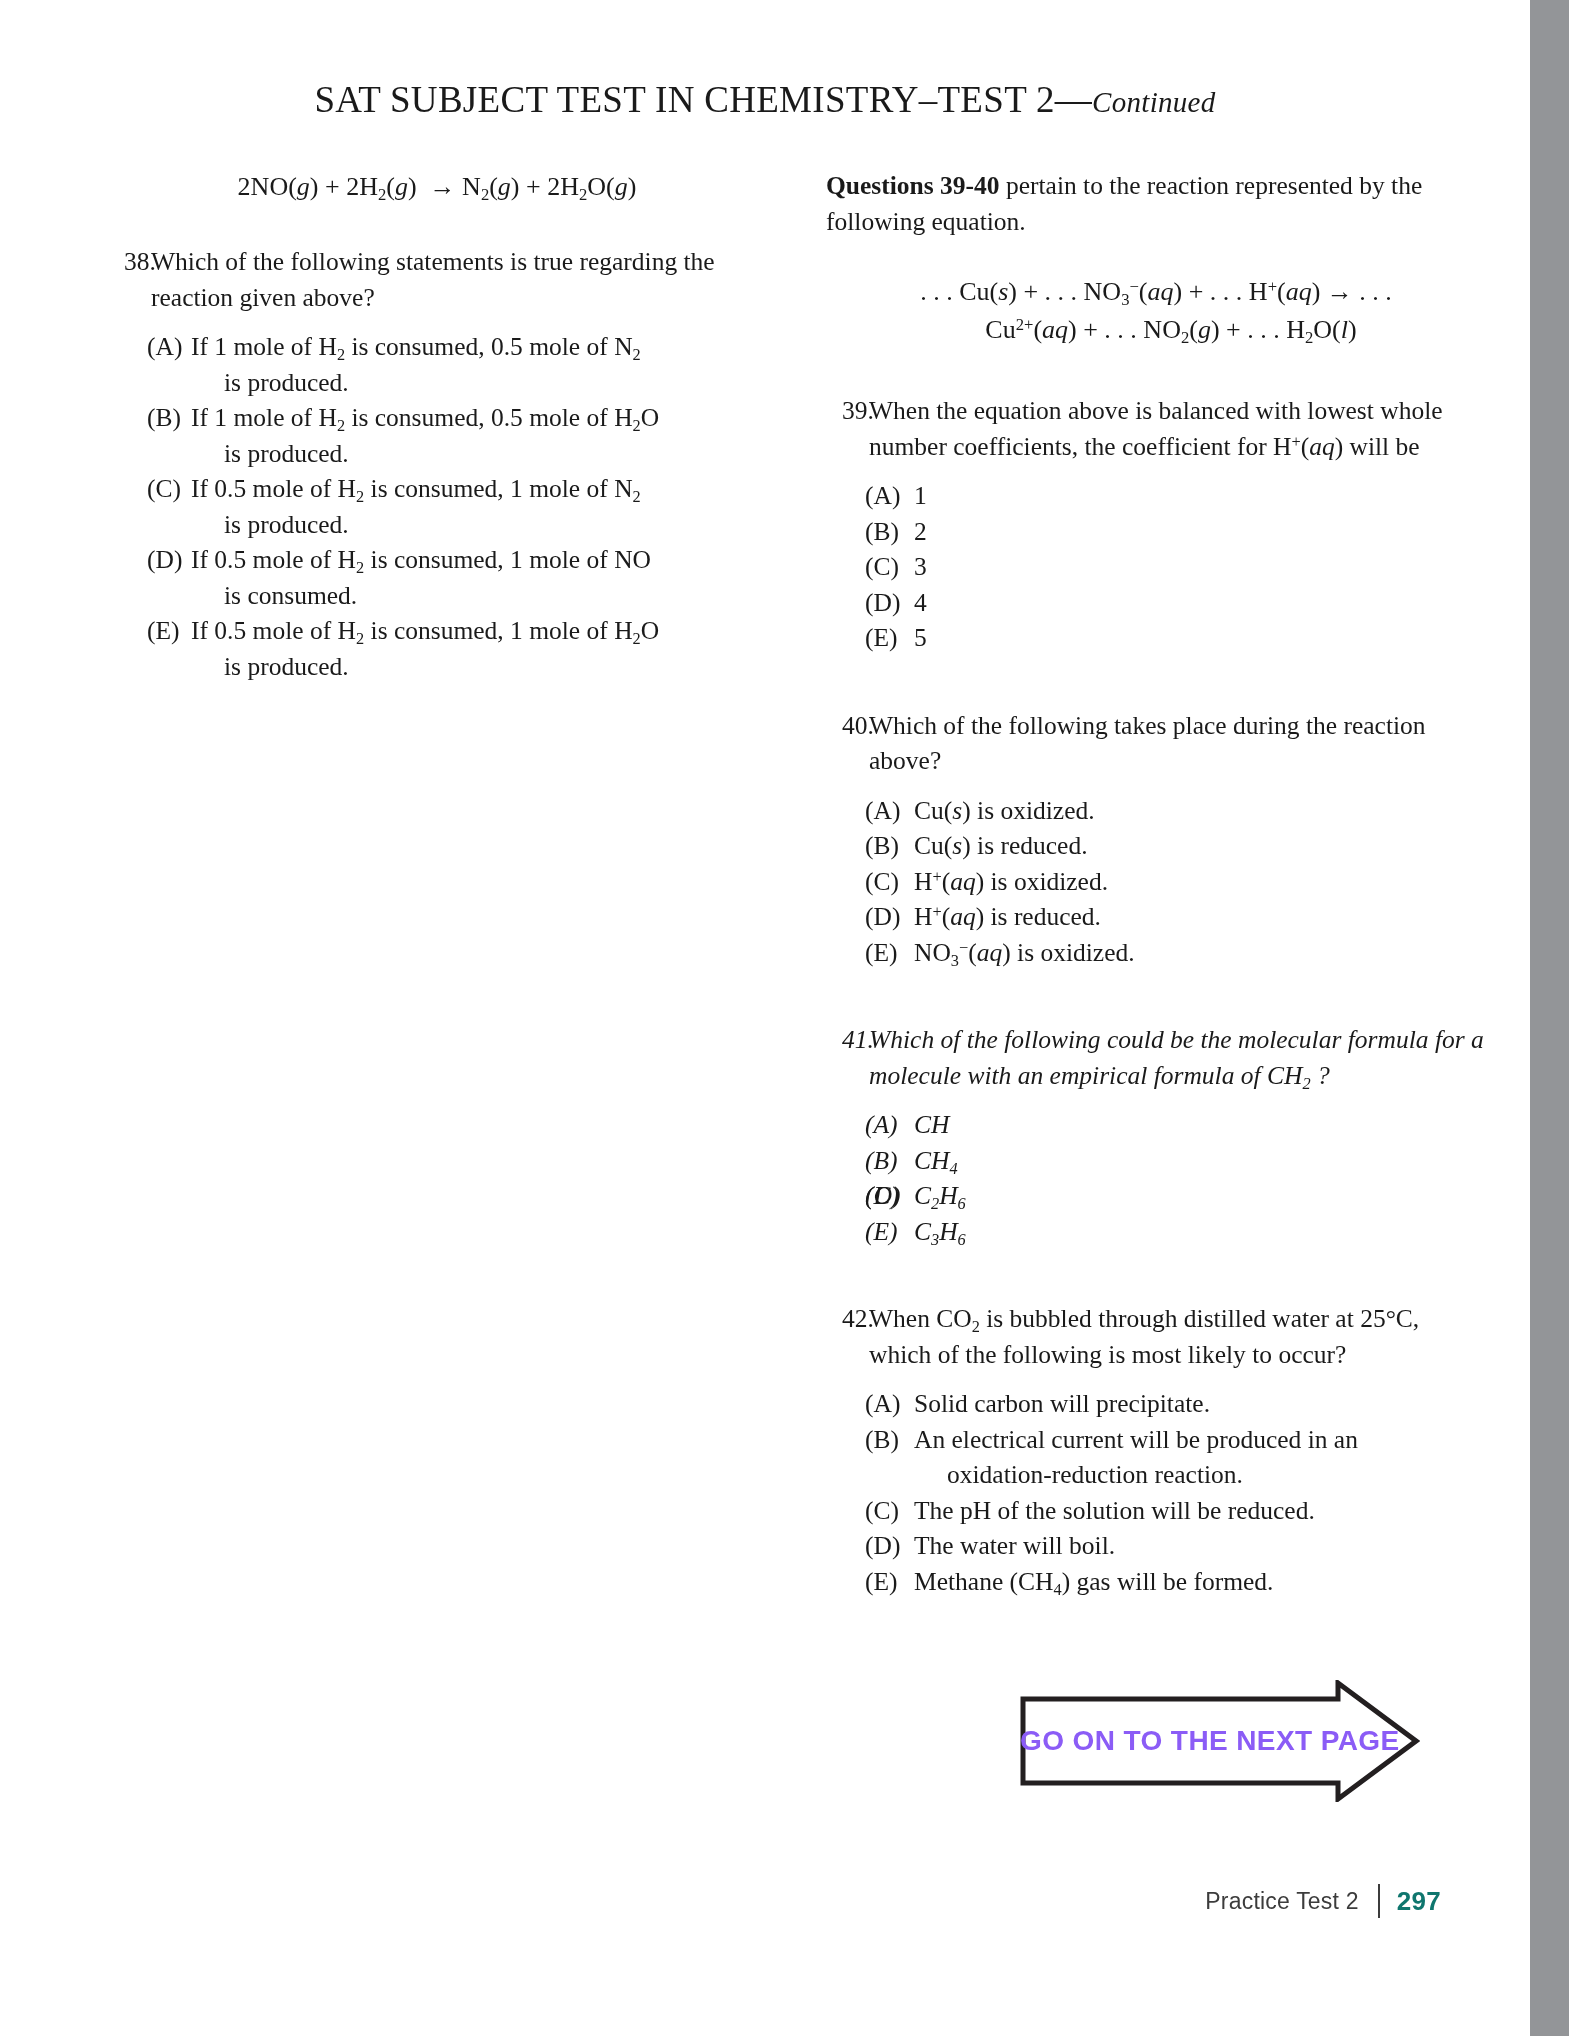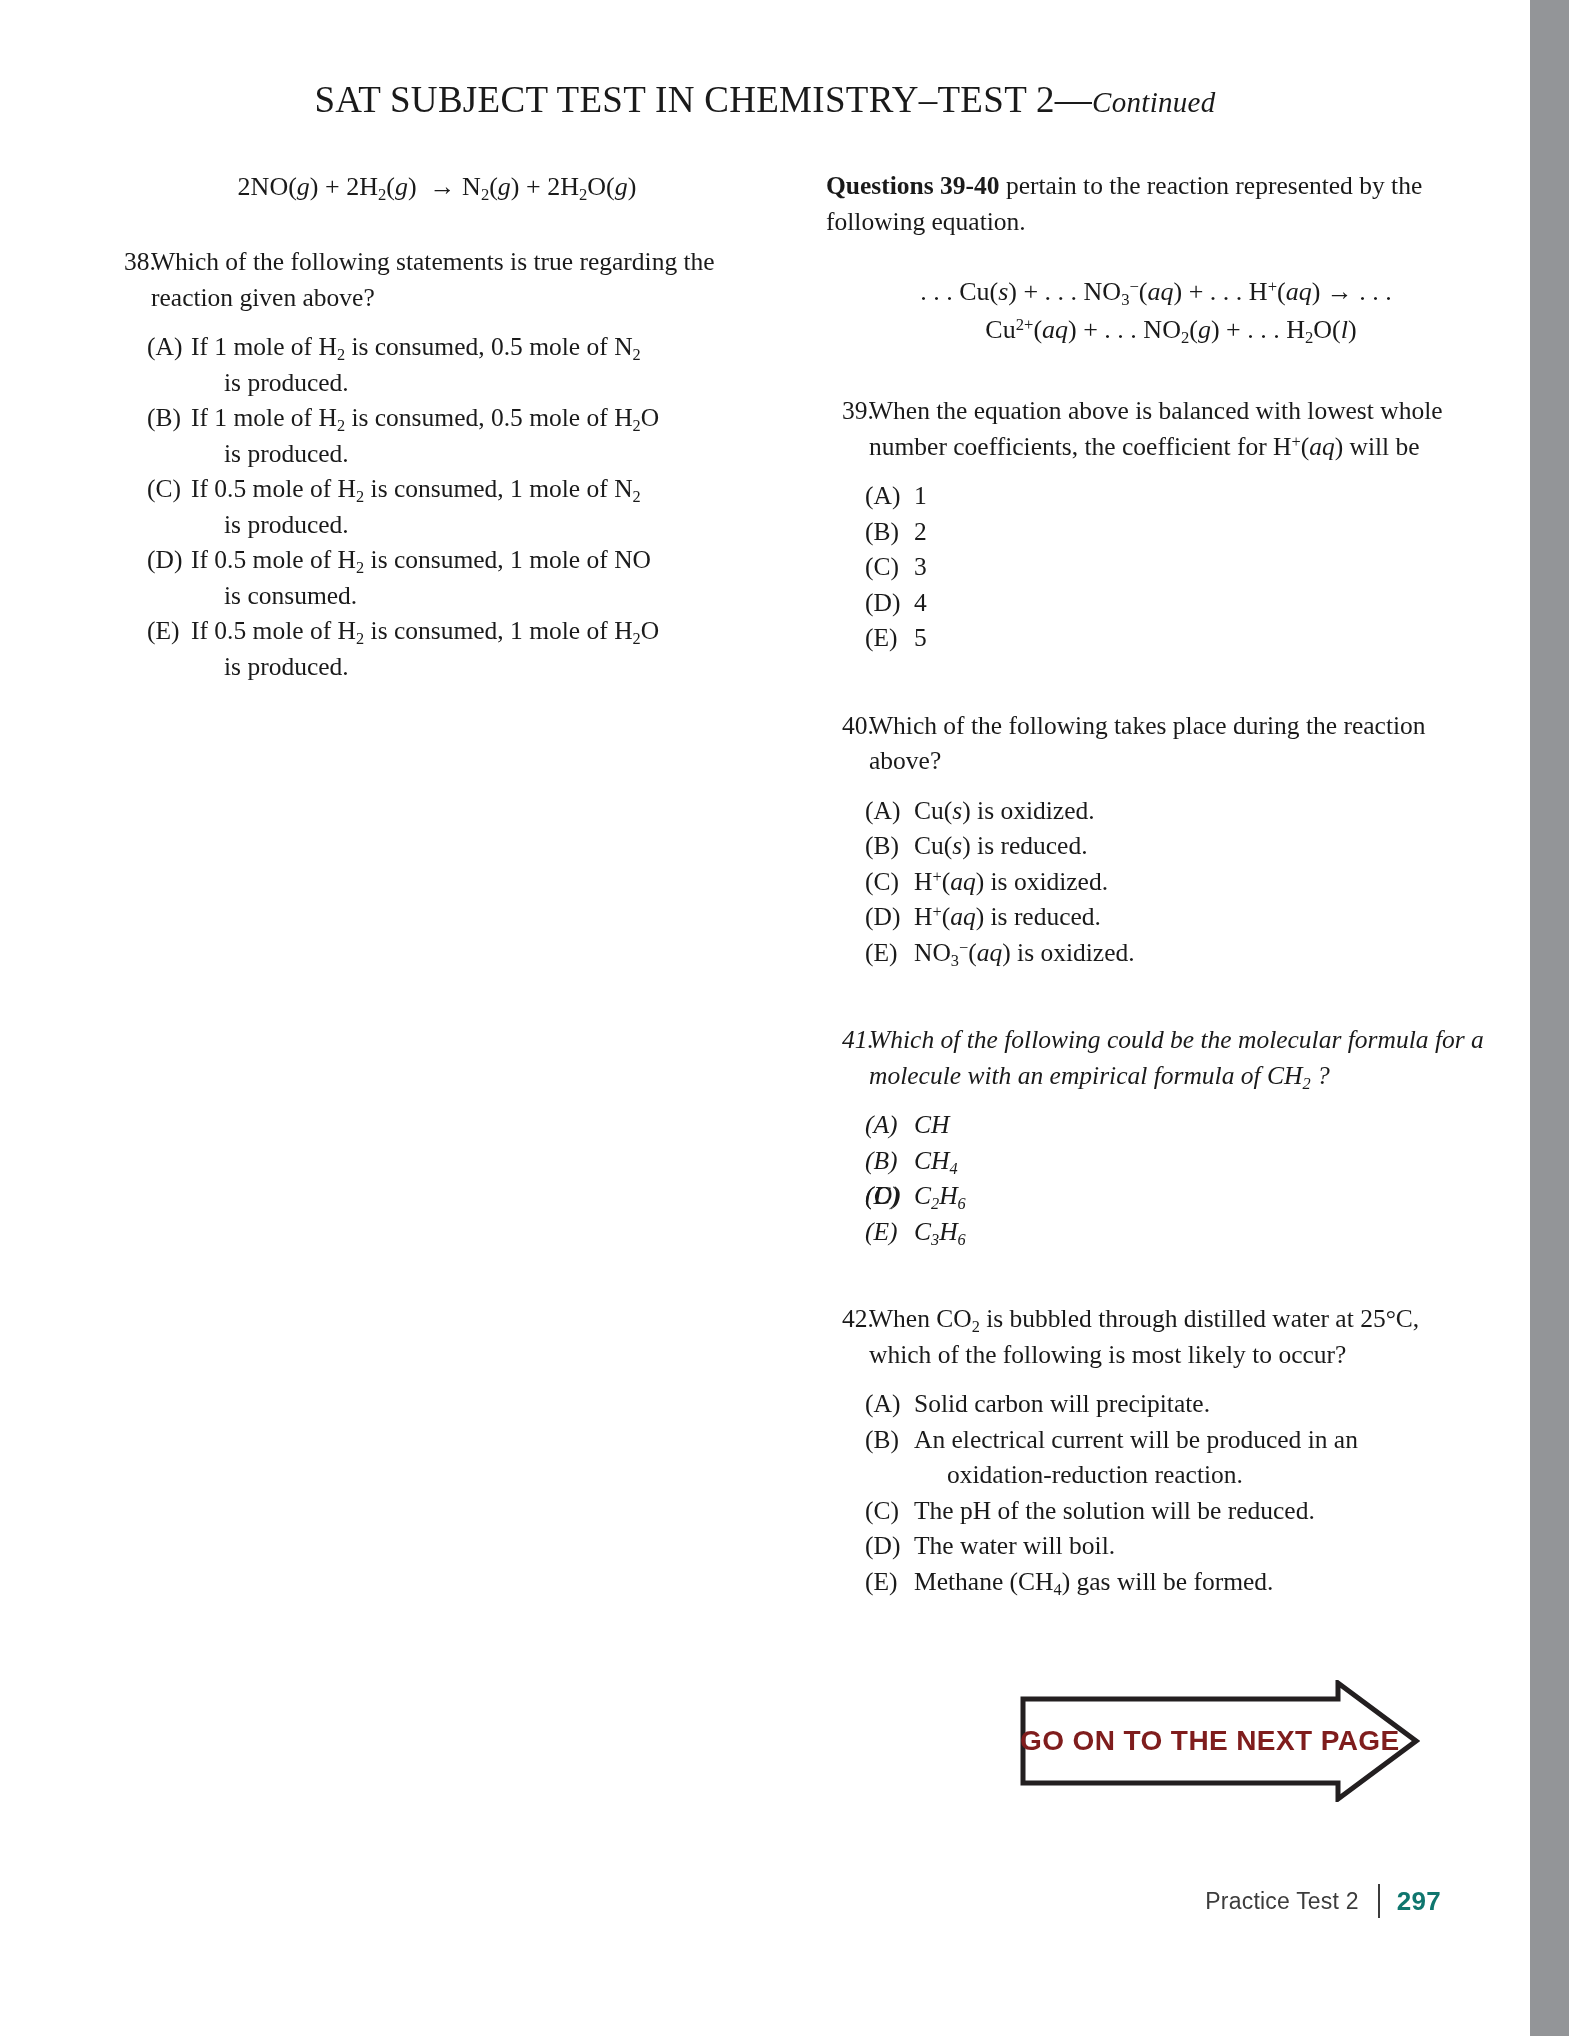--- a/index.html
+++ b/index.html
@@ -154,21 +154,21 @@
     left: 0;
     top: 0;
     width: 318px;
     height: 84px;
     line-height: 84px;
     text-align: center;
     font-family: "Liberation Sans", "DejaVu Sans", sans-serif;
     font-weight: bold;
     font-size: 28px;
     letter-spacing: 0.4px;
-    color: #7f1d1d;
+    color: #8b5cf6;
     white-space: nowrap;
   }
 
   
   #footer {
     position: absolute;
     right: 89px;
     top: 1884px;
     display: flex;
     align-items: center;

